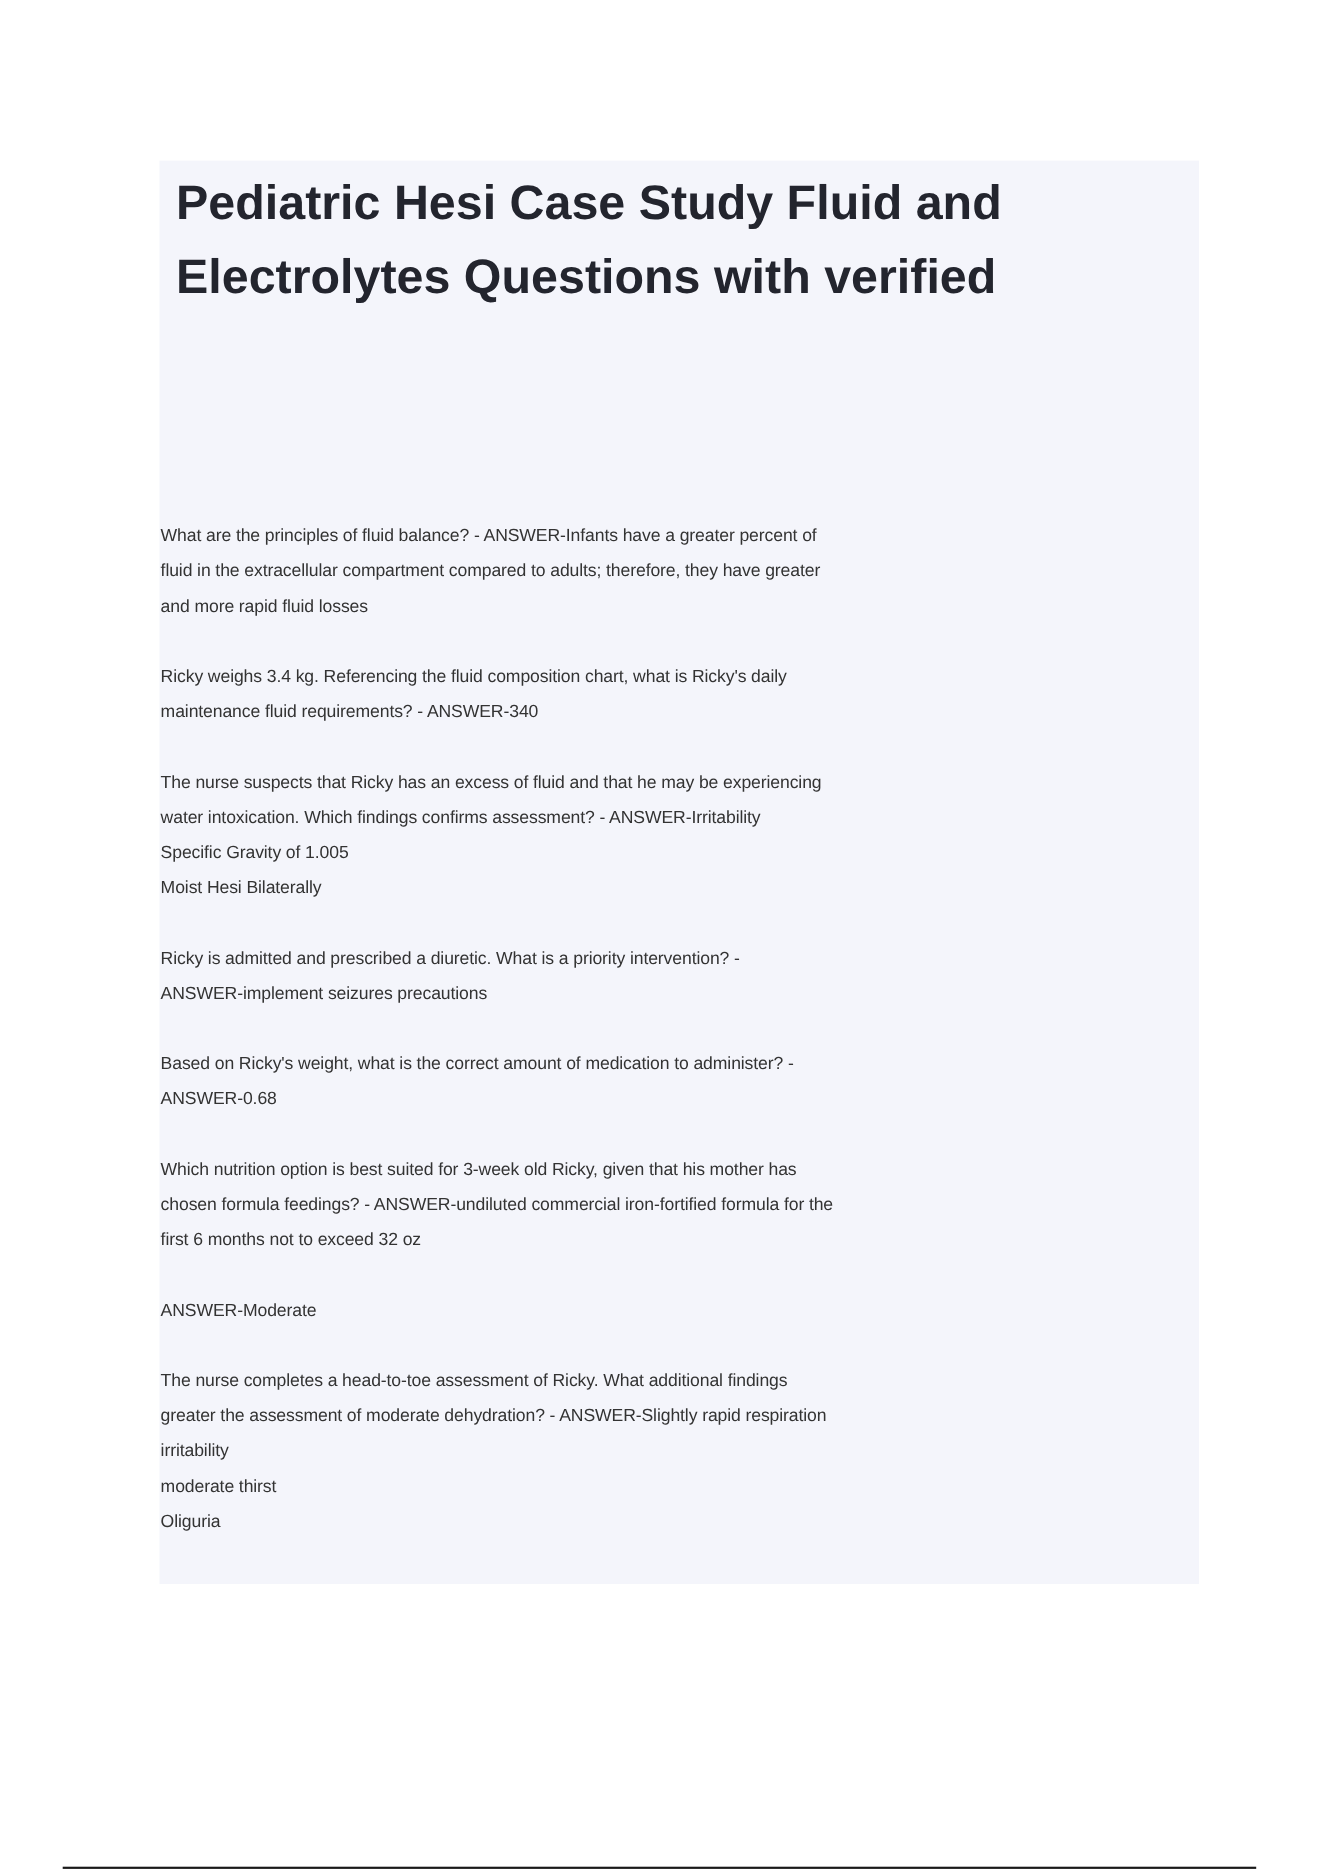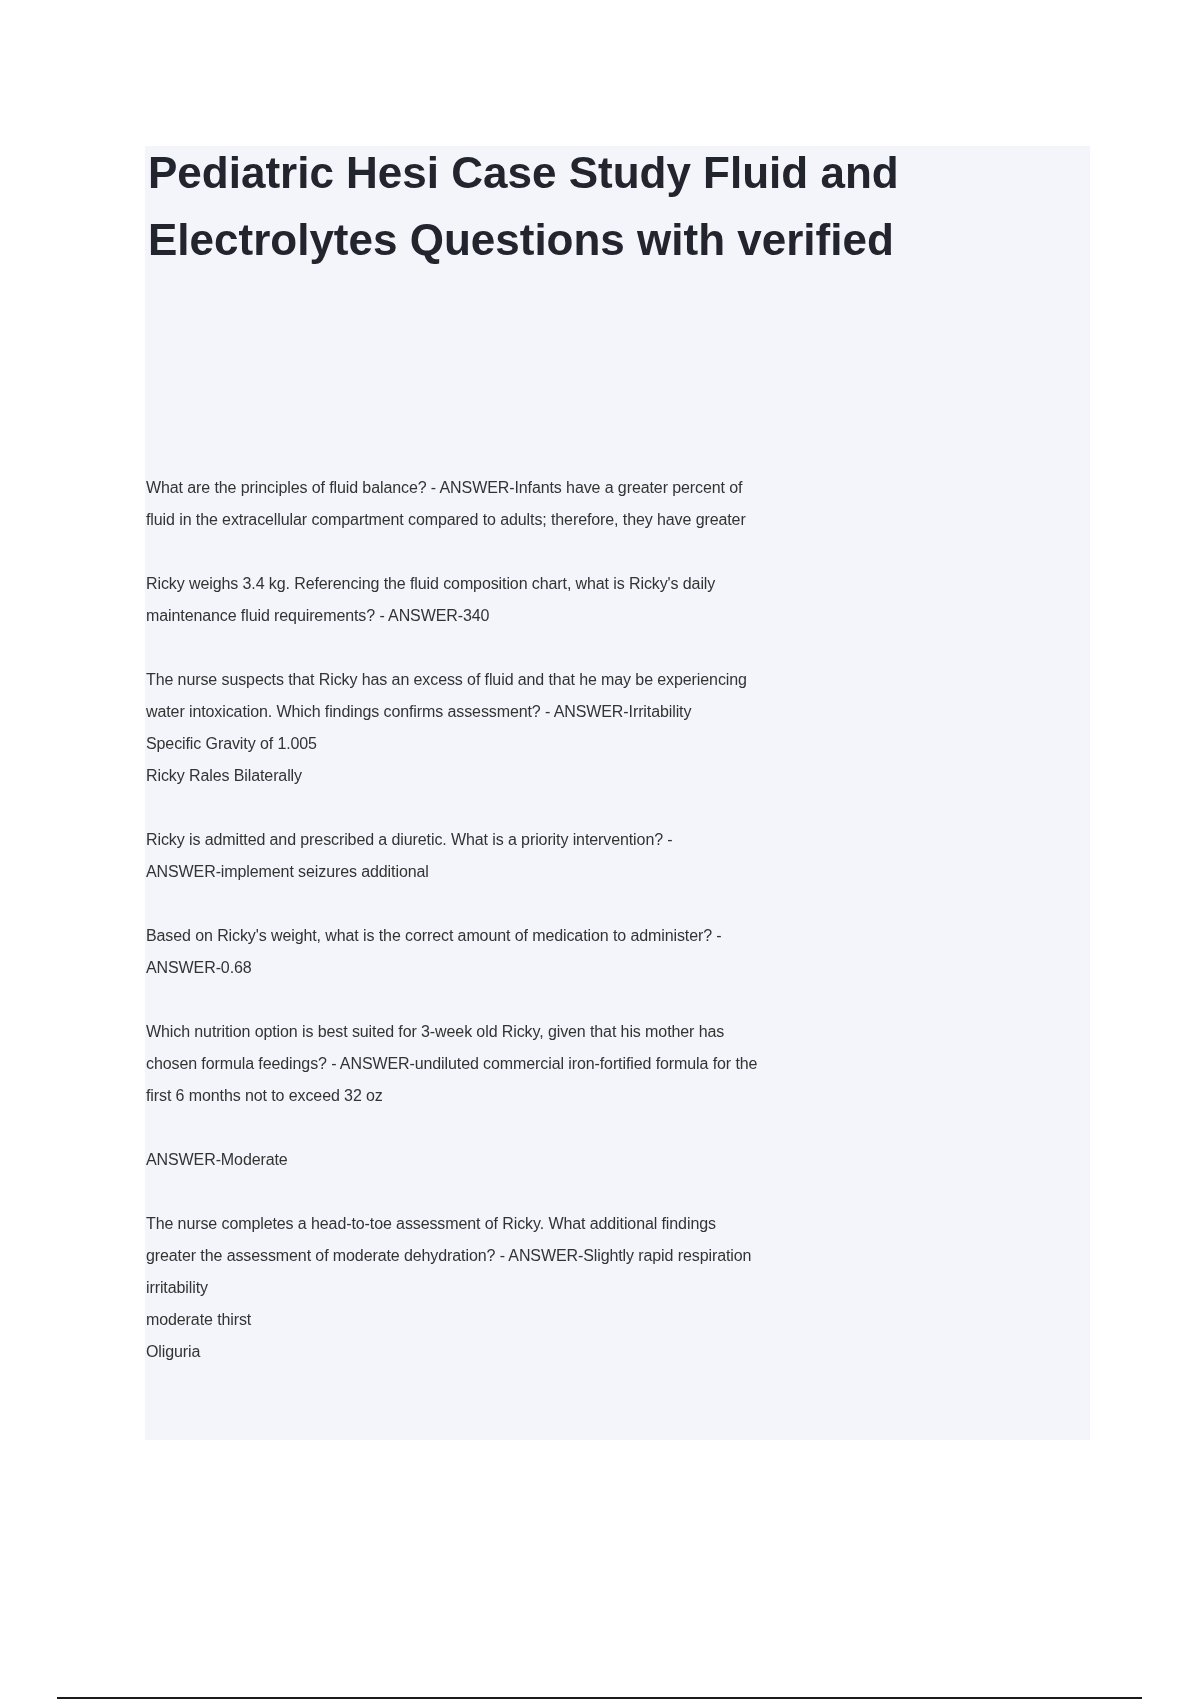--- a/index.html
+++ b/index.html
@@ -20,21 +20,21 @@
     top: 146px;
     width: 945px;
     height: 1294px;
     background: #f4f5fb;
   }
   .doc-title {
     position: absolute;
     left: 148px;
     top: 139px;
     width: 940px;
-    margin: 0;
+    margin: 12px;
     font-family: "Liberation Sans", sans-serif;
     font-weight: bold;
     font-size: 44px;
     line-height: 67px;
     color: #23252e;
   }
   .doc-title .line { display: block; white-space: nowrap; }
   .qa-list {
     position: absolute;
     left: 146px;
@@ -71,34 +71,35 @@
 
 <h1 class="doc-title">
   <span class="line">Pediatric Hesi Case Study Fluid and</span>
   <span class="line">Electrolytes Questions with verified</span>
 </h1>
 
 <div class="qa-list">
   <p class="qa-item">
     <span class="line">What are the principles of fluid balance? - ANSWER-Infants have a greater percent of</span>
     <span class="line">fluid in the extracellular compartment compared to adults; therefore, they have greater</span>
+    <span class="line">and more rapid fluid losses</span>
   </p>
   <p class="qa-item">
     <span class="line">Ricky weighs 3.4 kg. Referencing the fluid composition chart, what is Ricky's daily</span>
     <span class="line">maintenance fluid requirements? - ANSWER-340</span>
   </p>
   <p class="qa-item">
     <span class="line">The nurse suspects that Ricky has an excess of fluid and that he may be experiencing</span>
     <span class="line">water intoxication. Which findings confirms assessment? - ANSWER-Irritability</span>
     <span class="line">Specific Gravity of 1.005</span>
-    <span class="line">Ricky Rales Bilaterally</span>
+    <span class="line">Moist Hesi Bilaterally</span>
   </p>
   <p class="qa-item">
     <span class="line">Ricky is admitted and prescribed a diuretic. What is a priority intervention? -</span>
-    <span class="line">ANSWER-implement seizures additional</span>
+    <span class="line">ANSWER-implement seizures precautions</span>
   </p>
   <p class="qa-item">
     <span class="line">Based on Ricky's weight, what is the correct amount of medication to administer? -</span>
     <span class="line">ANSWER-0.68</span>
   </p>
   <p class="qa-item">
     <span class="line">Which nutrition option is best suited for 3-week old Ricky, given that his mother has</span>
     <span class="line">chosen formula feedings? - ANSWER-undiluted commercial iron-fortified formula for the</span>
     <span class="line">first 6 months not to exceed 32 oz</span>
   </p>

